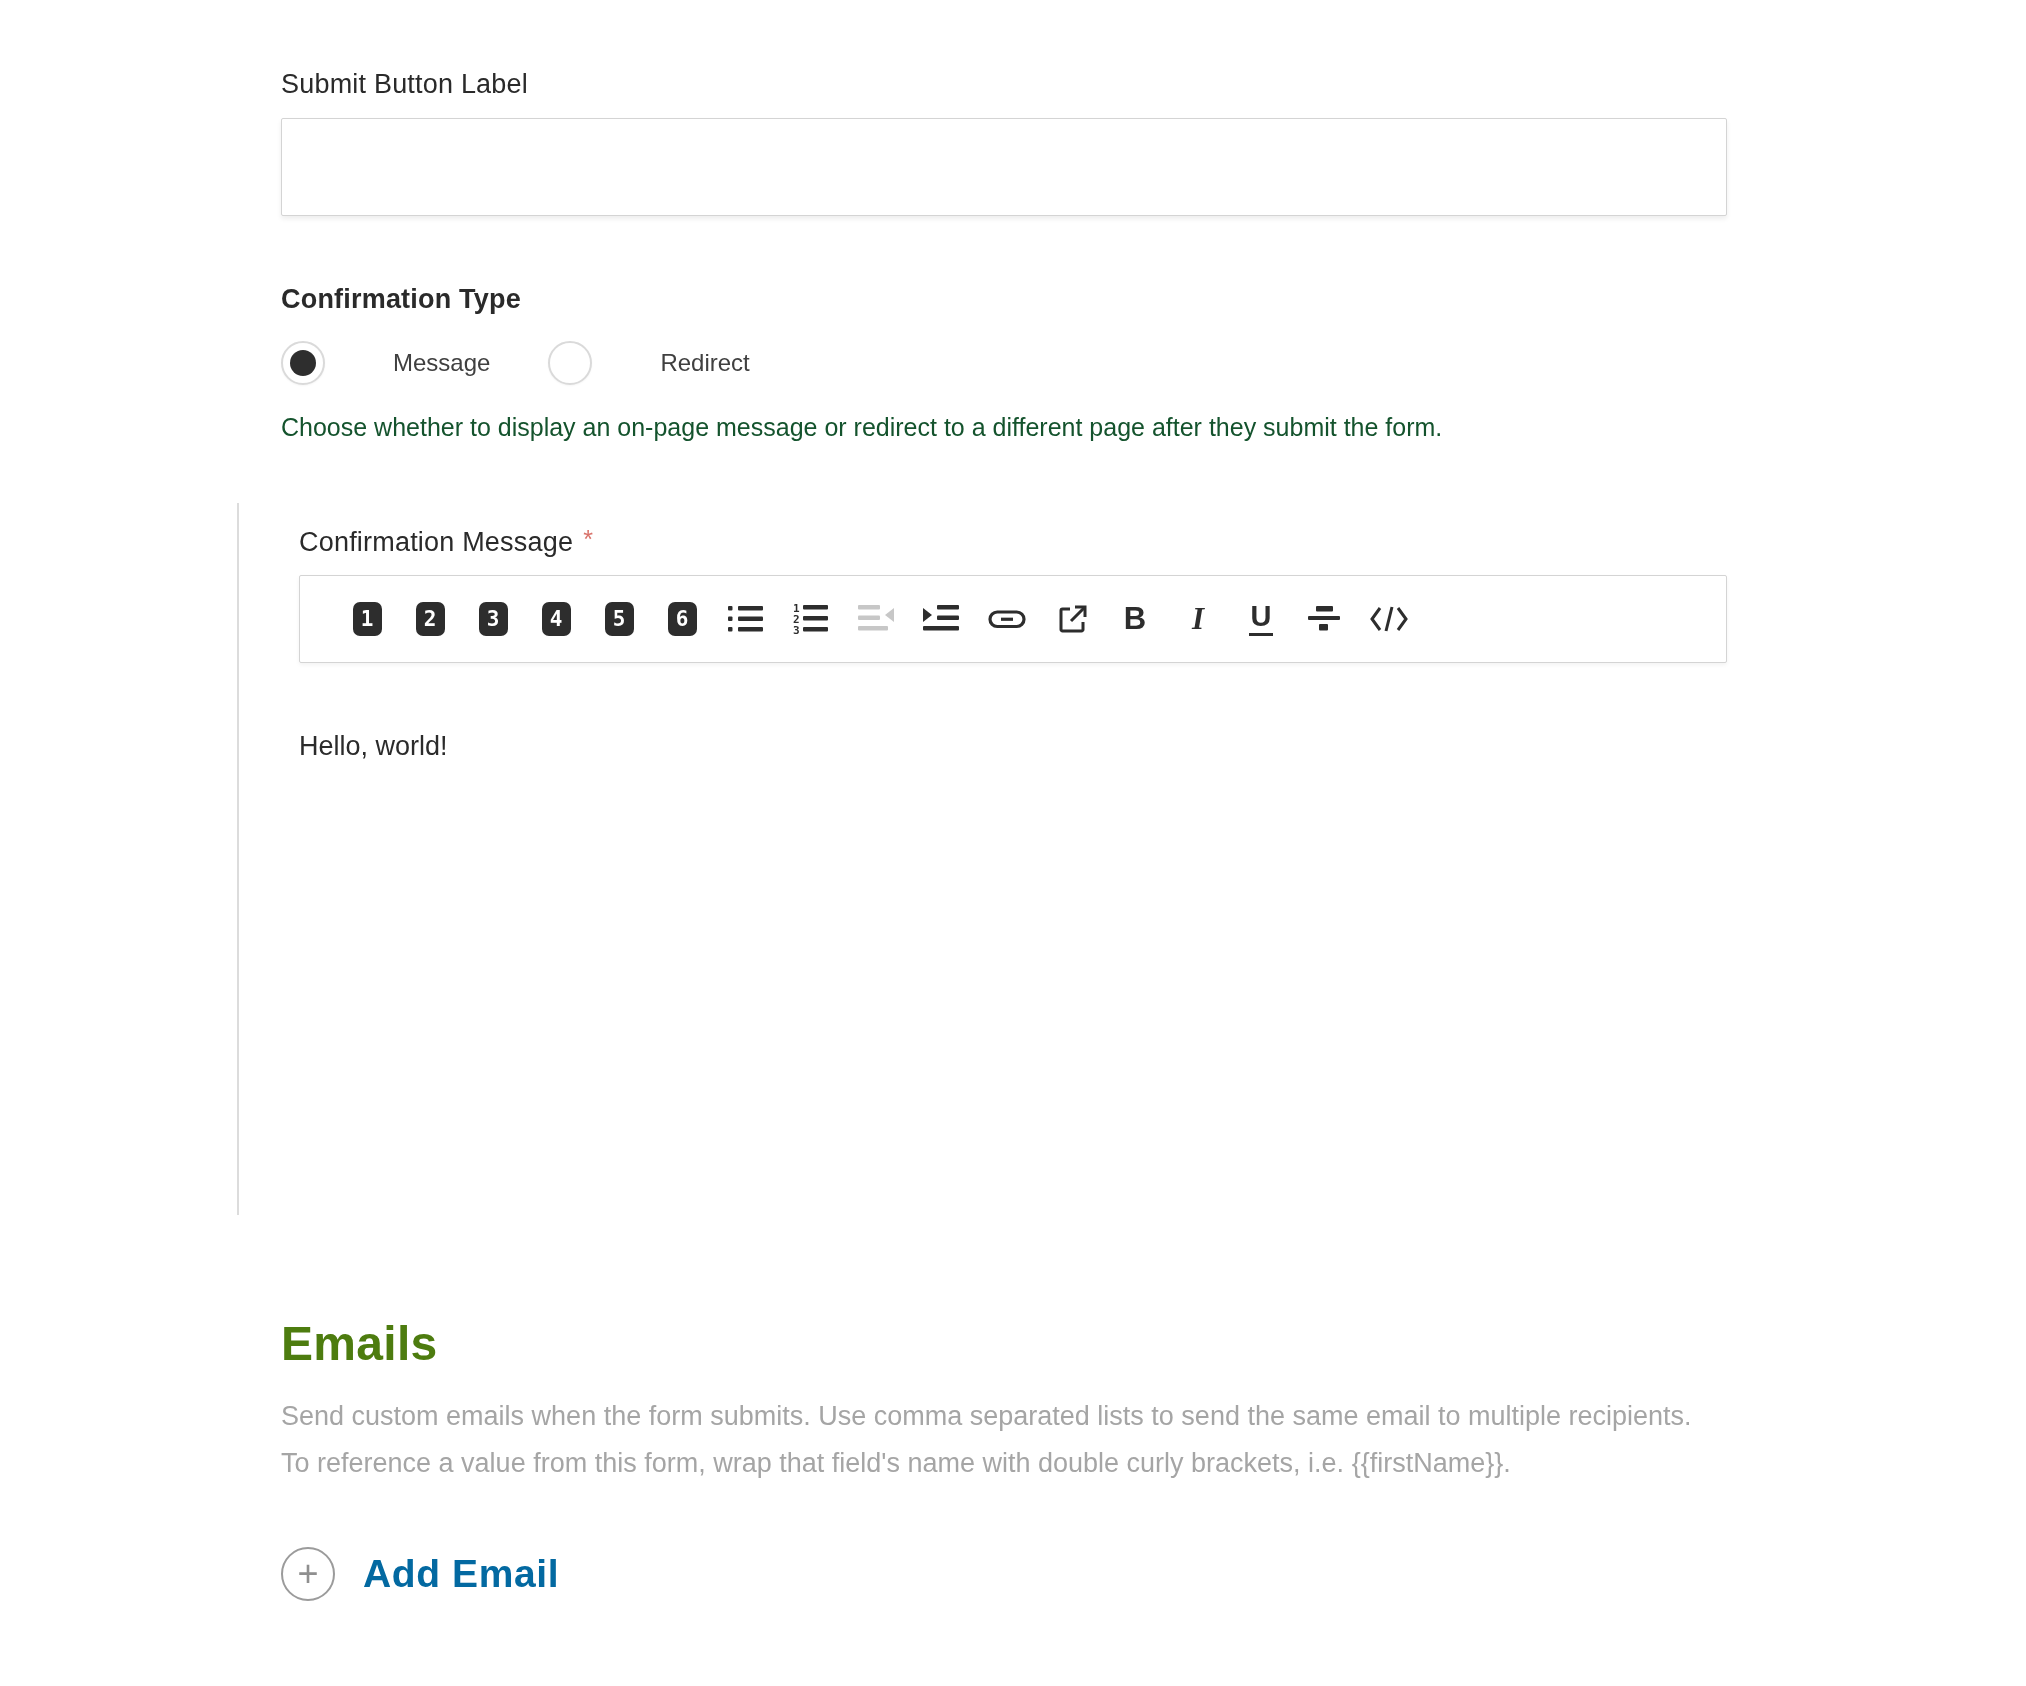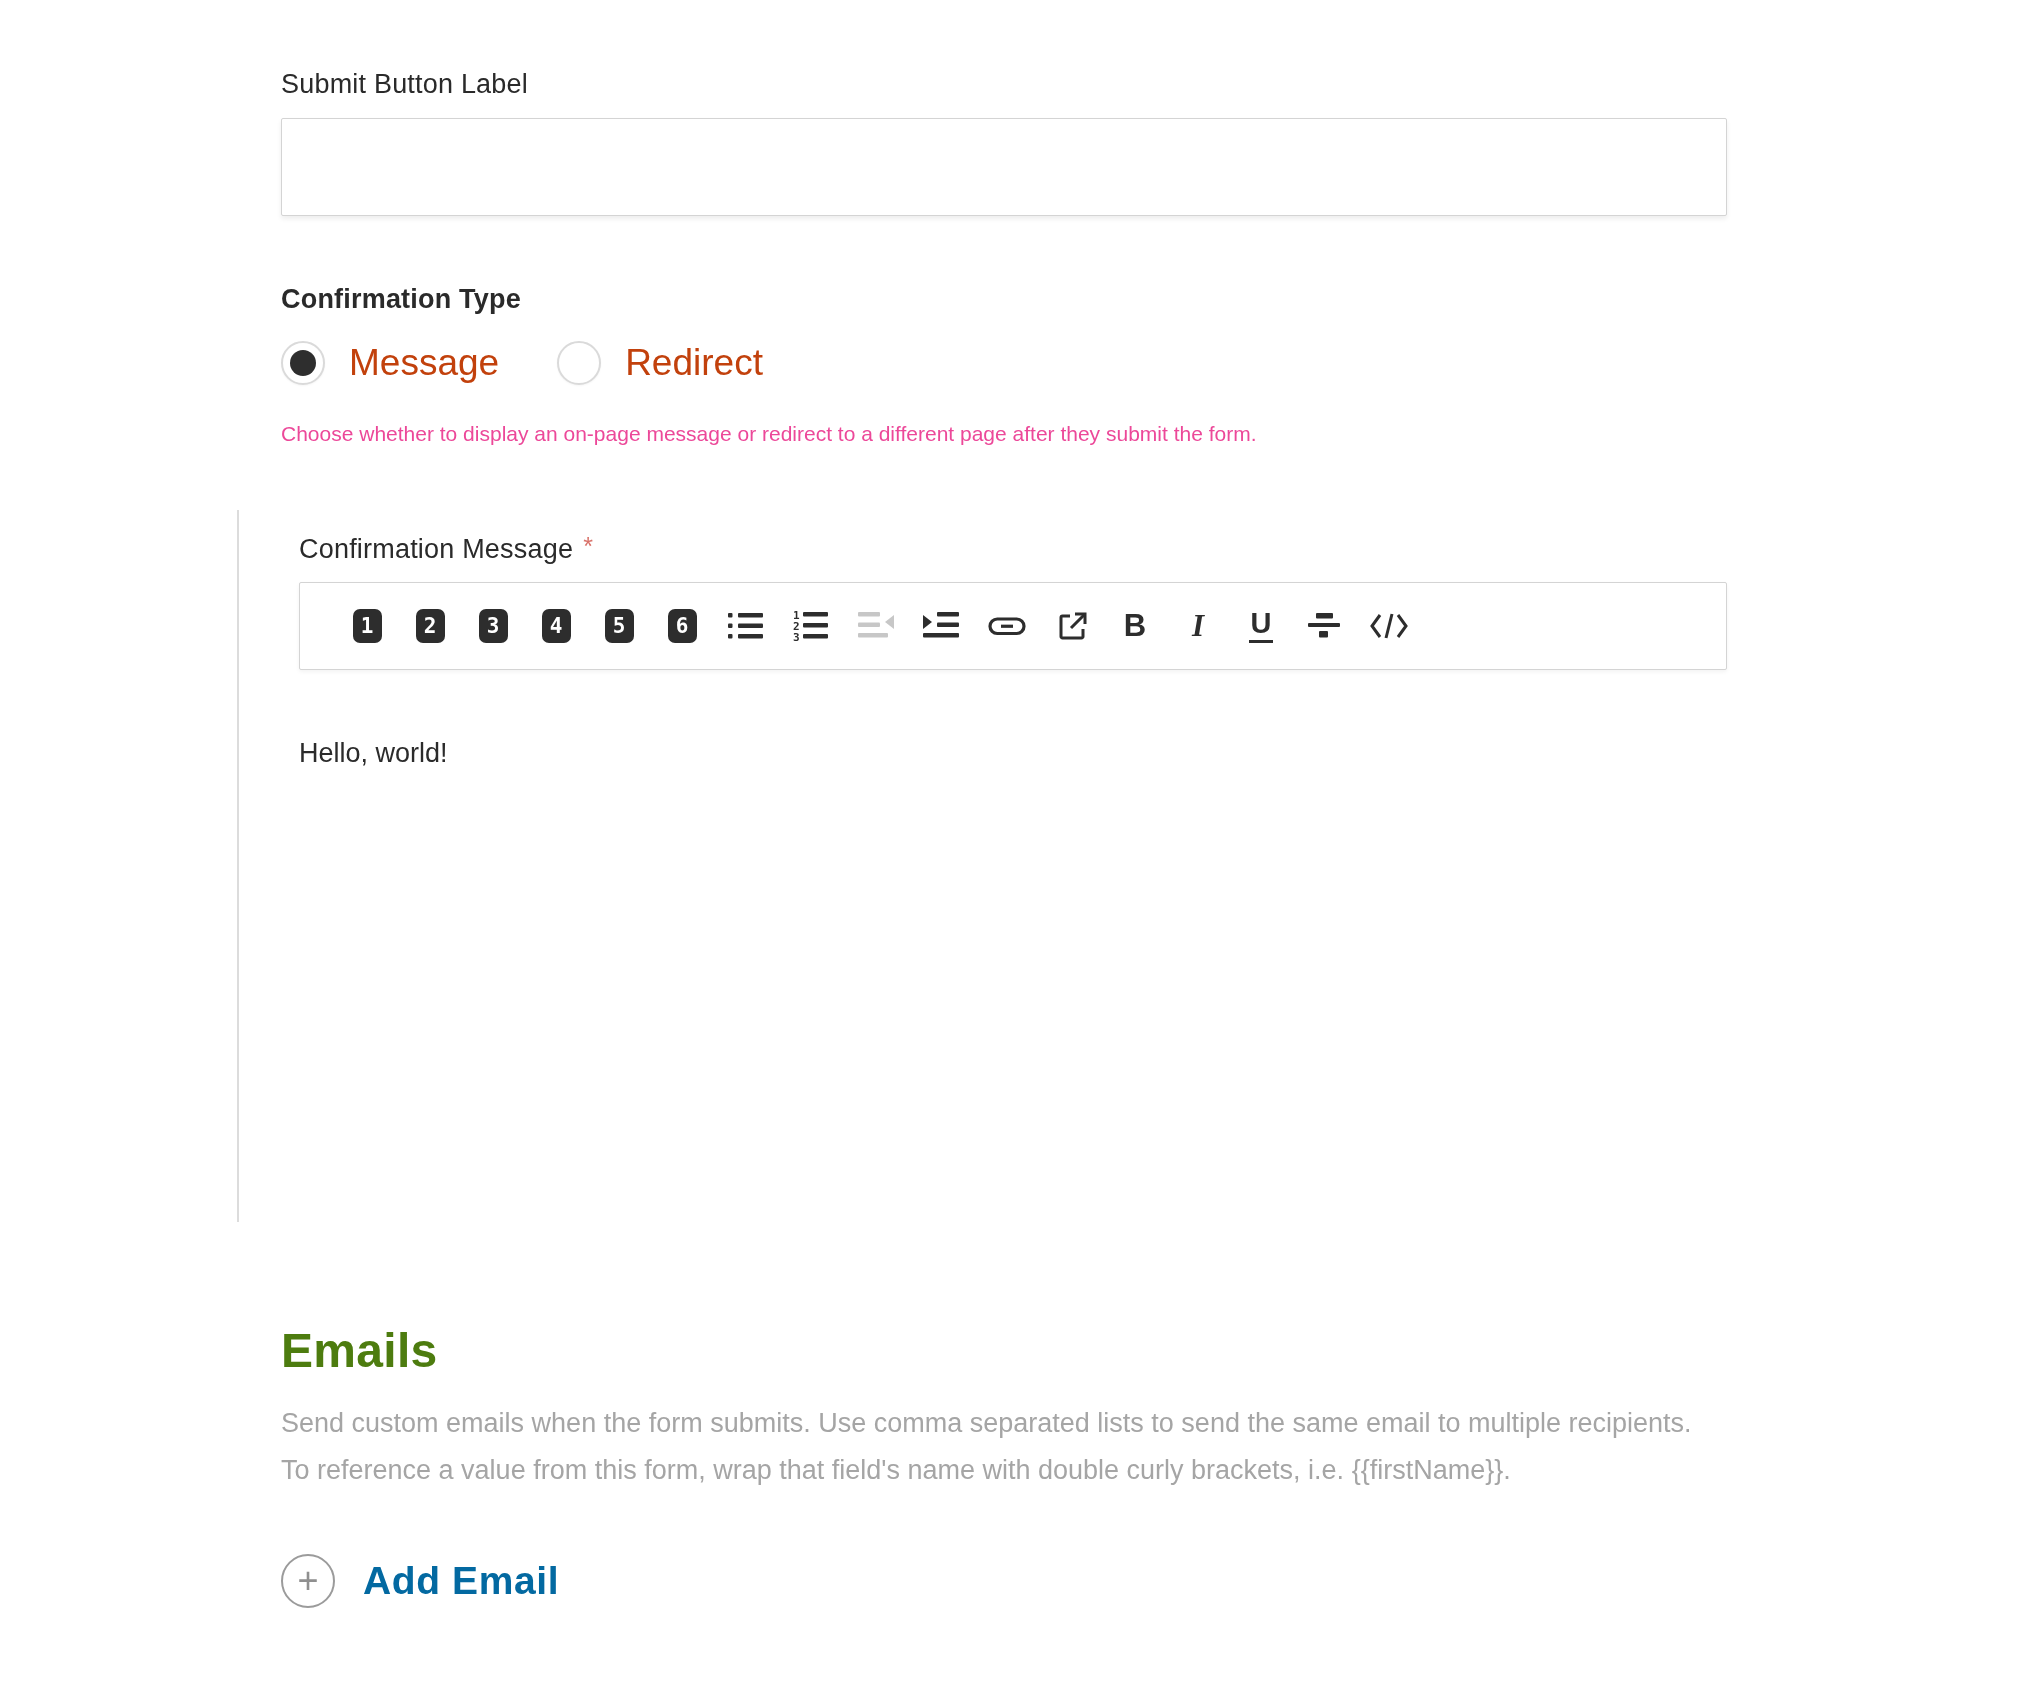--- a/index.html
+++ b/index.html
@@ -74,28 +74,29 @@
     flex: 0 0 auto;
   }
   .radio-circle.selected::after {
     content: "";
     width: 26px;
     height: 26px;
     border-radius: 50%;
     background: #2e2e2e;
   }
   .radio-label {
-    font-size: 37px;
-    color: #c2410c;
+    font-size: 24px;
+    color: #404040;
+    margin-left: 44px;
   }
   .help-text {
-    margin-top: 33px;
-    font-size: 21px;
+    margin-top: 26px;
+    font-size: 25px;
     line-height: 32px;
-    color: #ec4899;
+    color: #14532d;
   }
   .message-section {
     margin-top: 60px;
     margin-left: -44px;
     border-left: 2px solid #dcdcdc;
     padding-left: 60px;
     padding-top: 20px;
   }
   .toolbar {
     margin-top: 17px;

